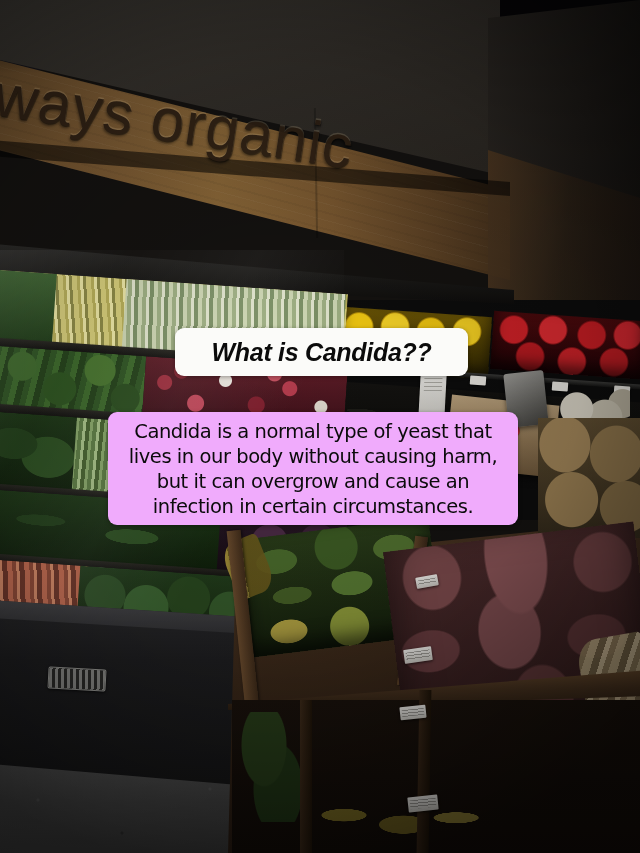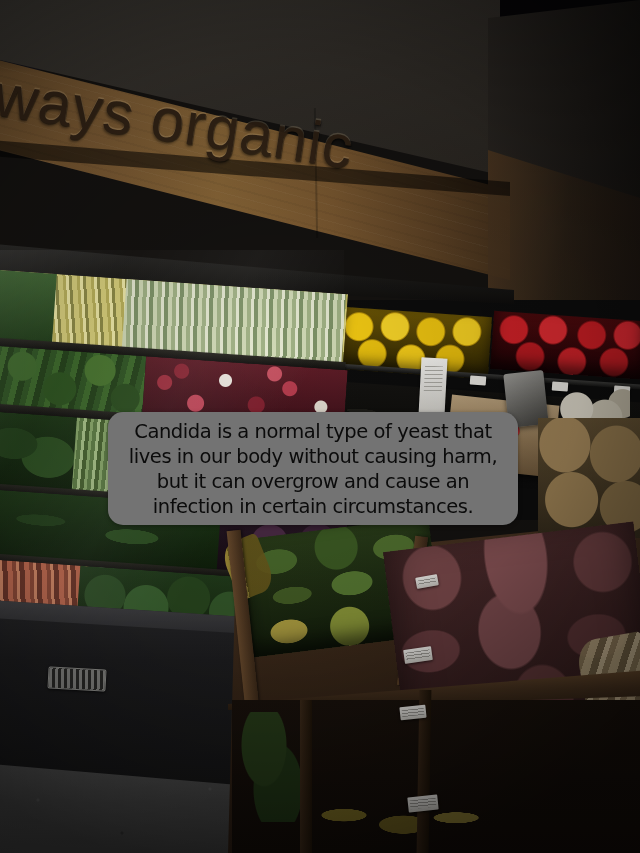--- a/index.html
+++ b/index.html
@@ -518,22 +518,22 @@
     font-size:25px;
     letter-spacing:-0.3px;
     color:#0b0b0b;
     white-space:nowrap;
   }
 
   #body-box {
     position:absolute;
     left:108px; top:412px;
     width:410px; height:113px;
-    background:#737373;
-    border-radius:15px;
+    background:#f0abfc;
+    border-radius:9px;
     display:flex; align-items:center; justify-content:center;
     box-shadow:0 1px 4px rgba(0,0,0,.35);
     padding:4px 10px;
   }
   #body-text {
     font-family:"DejaVu Sans", sans-serif;
     font-weight:400;
     font-size:19.5px;
     line-height:25px;
     color:#0b0b0b;
@@ -663,20 +663,23 @@
   <div class="layer" id="cubby-divider-1"></div>
   <div class="layer" id="cubby-divider-2"></div>
 
   <div class="tag" style="left:400px;top:706px;width:26px;height:13px;transform:rotate(-6deg);"></div>
   <div class="tag" style="left:404px;top:648px;width:28px;height:14px;transform:rotate(-8deg);"></div>
   <div class="tag" style="left:408px;top:796px;width:30px;height:15px;transform:rotate(-6deg);"></div>
   <div class="tag" style="left:416px;top:576px;width:22px;height:11px;transform:rotate(-10deg);"></div>
 
   <div class="layer" id="vignette"></div>
 
+  <div id="title-box">
+    <span id="title-text">What is Candida??</span>
+  </div>
 
   <div id="body-box">
     <span id="body-text">Candida is a normal type of yeast that
 lives in our body without causing harm,
 but it can overgrow and cause an
 infection in certain circumstances.</span>
   </div>
 
 </div>
 

